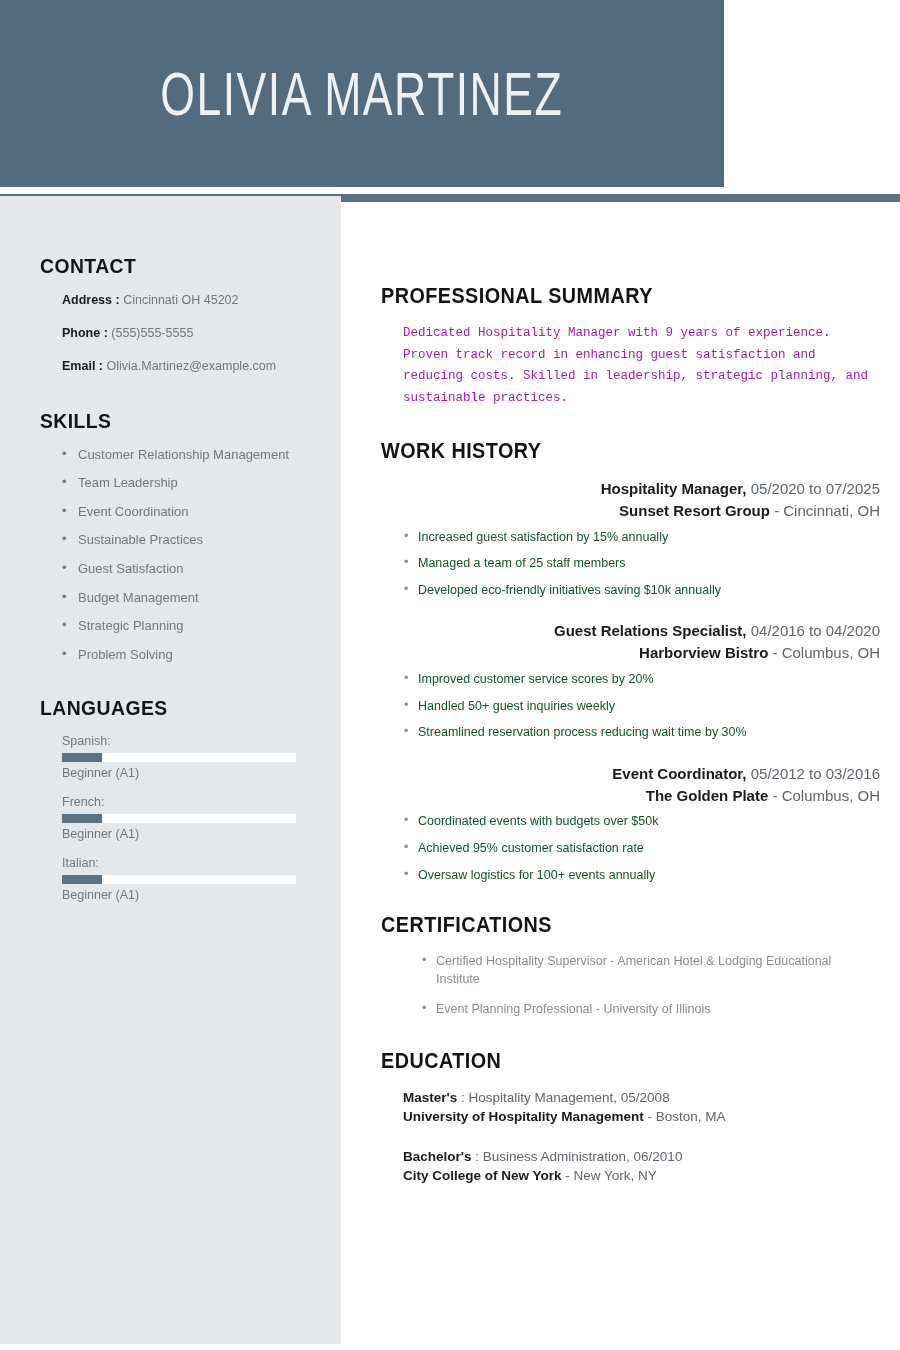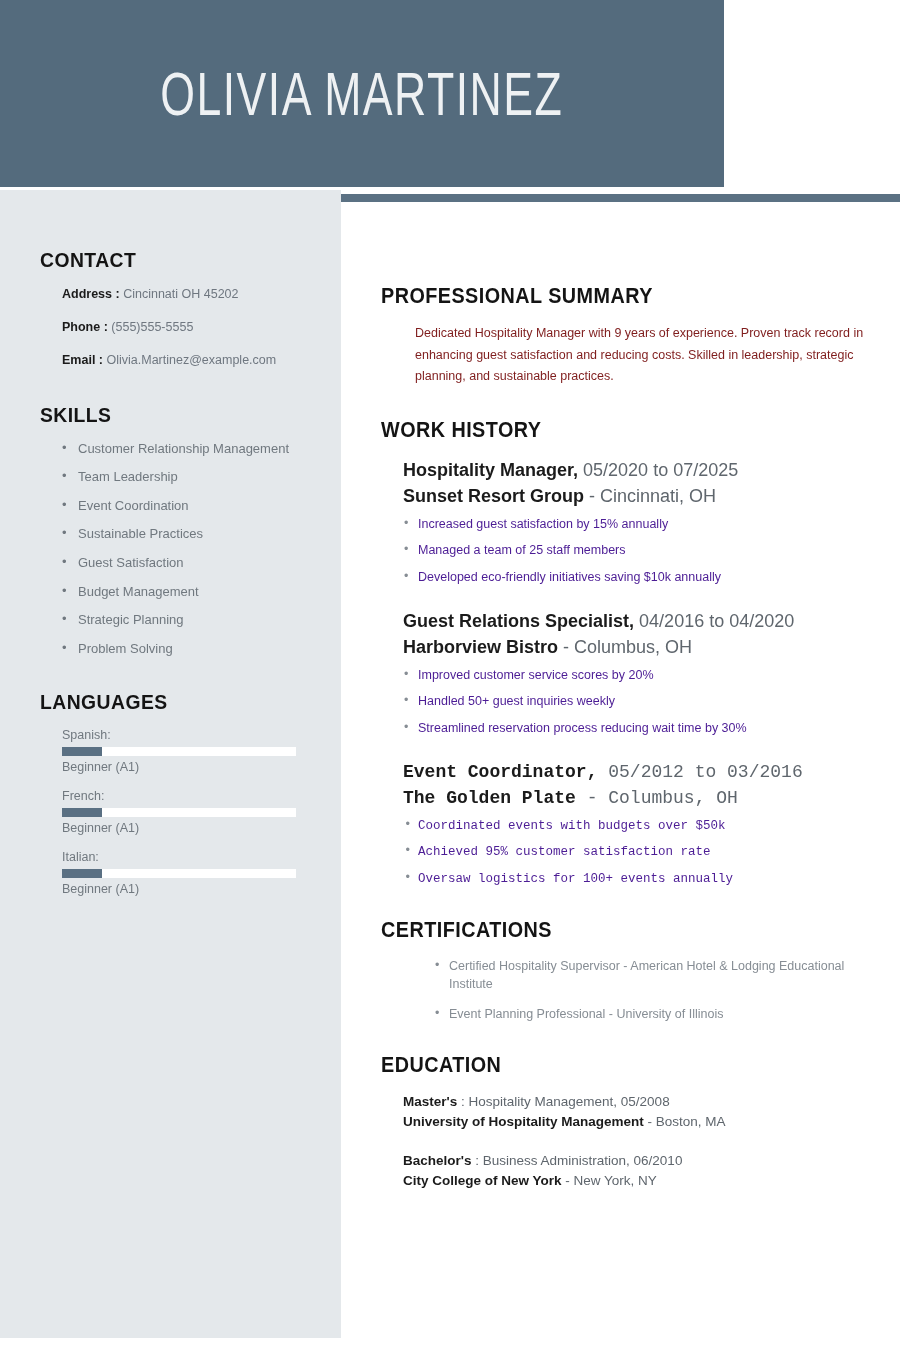--- a/index.html
+++ b/index.html
@@ -60,21 +60,21 @@
     position: absolute;
     top: 202px; left: 0;
     width: 900px;
     height: 16px;
     background: #ffffff;
   }
 
   
   .sidebar {
     position: absolute;
-    top: 190px;
+    top: 196px;
     left: 0;
     width: 341px;
     height: 1148px;
     background: #e4e8eb;
     box-sizing: border-box;
     padding: 58px 45px 0 40px;
   }
   .main {
     position: absolute;
     top: 236px;
@@ -153,59 +153,61 @@
   .lang-level {
     font-size: 12.5px;
     color: #70787f;
   }
 
   
   .block { margin-bottom: 30px; }
   .summary {
     font-size: 12.5px;
     line-height: 1.72;
-    color: #7f1d1d;
+    color: #a21caf;
     padding-left: 22px;
-    margin: 12px;
+    margin: 0;
+    font-family: Liberation Mono, monospace;
   }
   .jobs { padding-left: 22px; }
   .job { margin-bottom: 22px; }
-  .job:last-child { margin-bottom: 0; font-family: Liberation Mono, monospace; }
+  .job:last-child { margin-bottom: 0; }
   .job-line {
-    font-size: 18px;
+    font-size: 15px;
     line-height: 1.45;
     color: #5f666d;
+    text-align: right;
   }
   .job-line .strong {
     color: #1b1b1b;
     font-weight: bold;
   }
   .job ul {
     list-style: none;
     margin: 8px 0 0 0;
     padding: 0;
   }
   .job ul li {
     position: relative;
     font-size: 12.5px;
-    color: #4c1d95;
+    color: #14532d;
     padding-left: 15px;
     margin-bottom: 11px;
     line-height: 1.25;
   }
   .job ul li:before {
     content: "•";
     position: absolute;
     left: 1px; top: -1px;
     color: #868d94;
   }
 
   .certs {
     list-style: none;
-    margin: 13px;
+    margin: 0;
     padding: 0 20px 0 40px;
   }
   .certs li {
     position: relative;
     font-size: 12.5px;
     color: #868d94;
     padding-left: 15px;
     margin-bottom: 12px;
     line-height: 1.45;
   }

